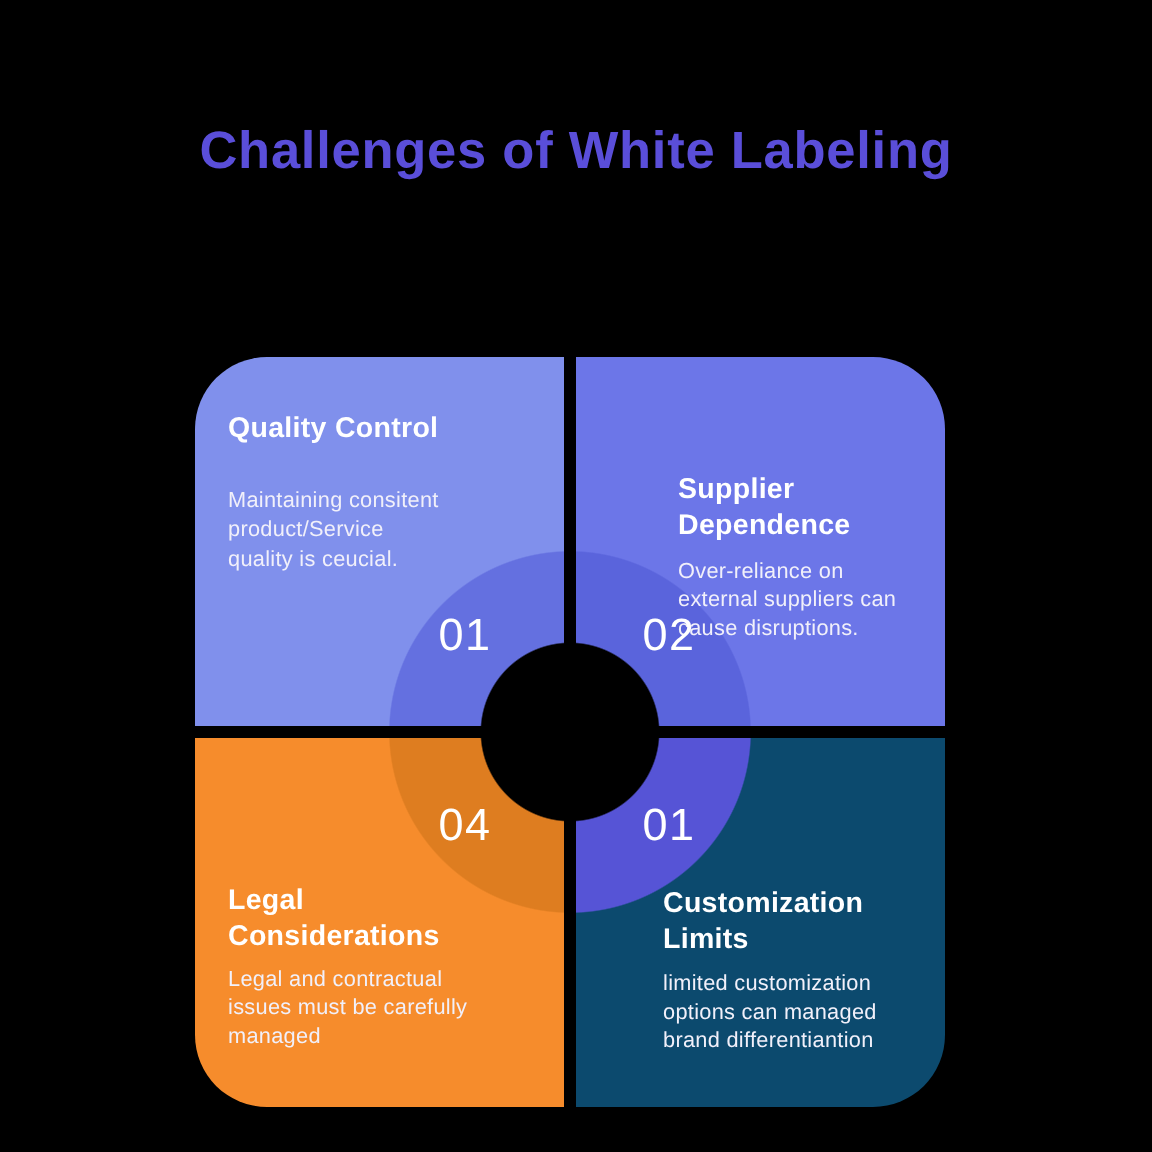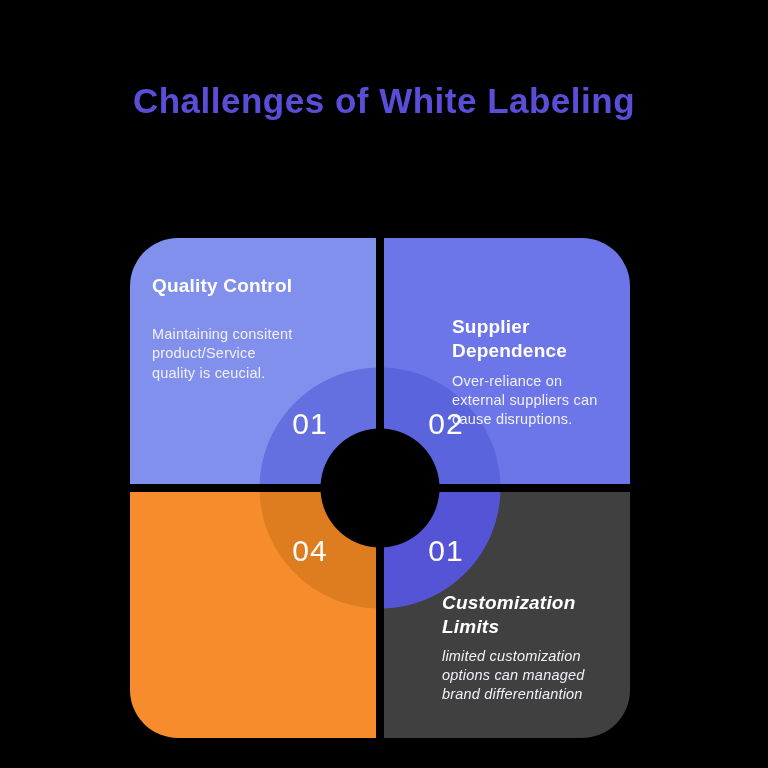--- a/index.html
+++ b/index.html
@@ -28,21 +28,21 @@
     grid-template-rows:246px 246px;
     gap:8px;
   }
   .quad{
     position:relative;width:246px;height:246px;
     overflow:hidden;
   }
   .q0{--ring:#6470E0;background:#8090EC;border-radius:48px 0 0 0;}
   .q1{--ring:#5A64DC;background:#6C76E8;border-radius:0 48px 0 0;}
   .q2{--ring:#DE7D20;background:#F68C2C;border-radius:0 0 0 48px;}
-  .q3{--ring:#5654D6;background:#404040;border-radius:0 0 48px 0;font-style:italic;}
+  .q3{--ring:#5654D6;background:#0c4a6e;border-radius:0 0 48px 0;}
 
   
   .ring{
     position:absolute;width:242px;height:242px;border-radius:50%;
     background:radial-gradient(circle closest-side,
       rgba(0,0,0,1) 0 59px,
       var(--ring) 60px 120px,
       rgba(0,0,0,0) 121px);
   }
   .q0 .ring{left:129px;top:129px;}
@@ -105,20 +105,27 @@
         <h2>Supplier
 Dependence</h2>
         <p>Over-reliance on
 external suppliers can
 cause disruptions.</p>
       </div>
     </section>
 
     <section class="quad q2">
       <div class="ring"></div>
+      <div class="content">
+        <h2>Legal
+Considerations</h2>
+        <p>Legal and contractual
+issues must be carefully
+managed</p>
+      </div>
     </section>
 
     <section class="quad q3">
       <div class="ring"></div>
       <div class="content">
         <h2>Customization
 Limits</h2>
         <p>limited customization
 options can managed
 brand differentiantion</p>

